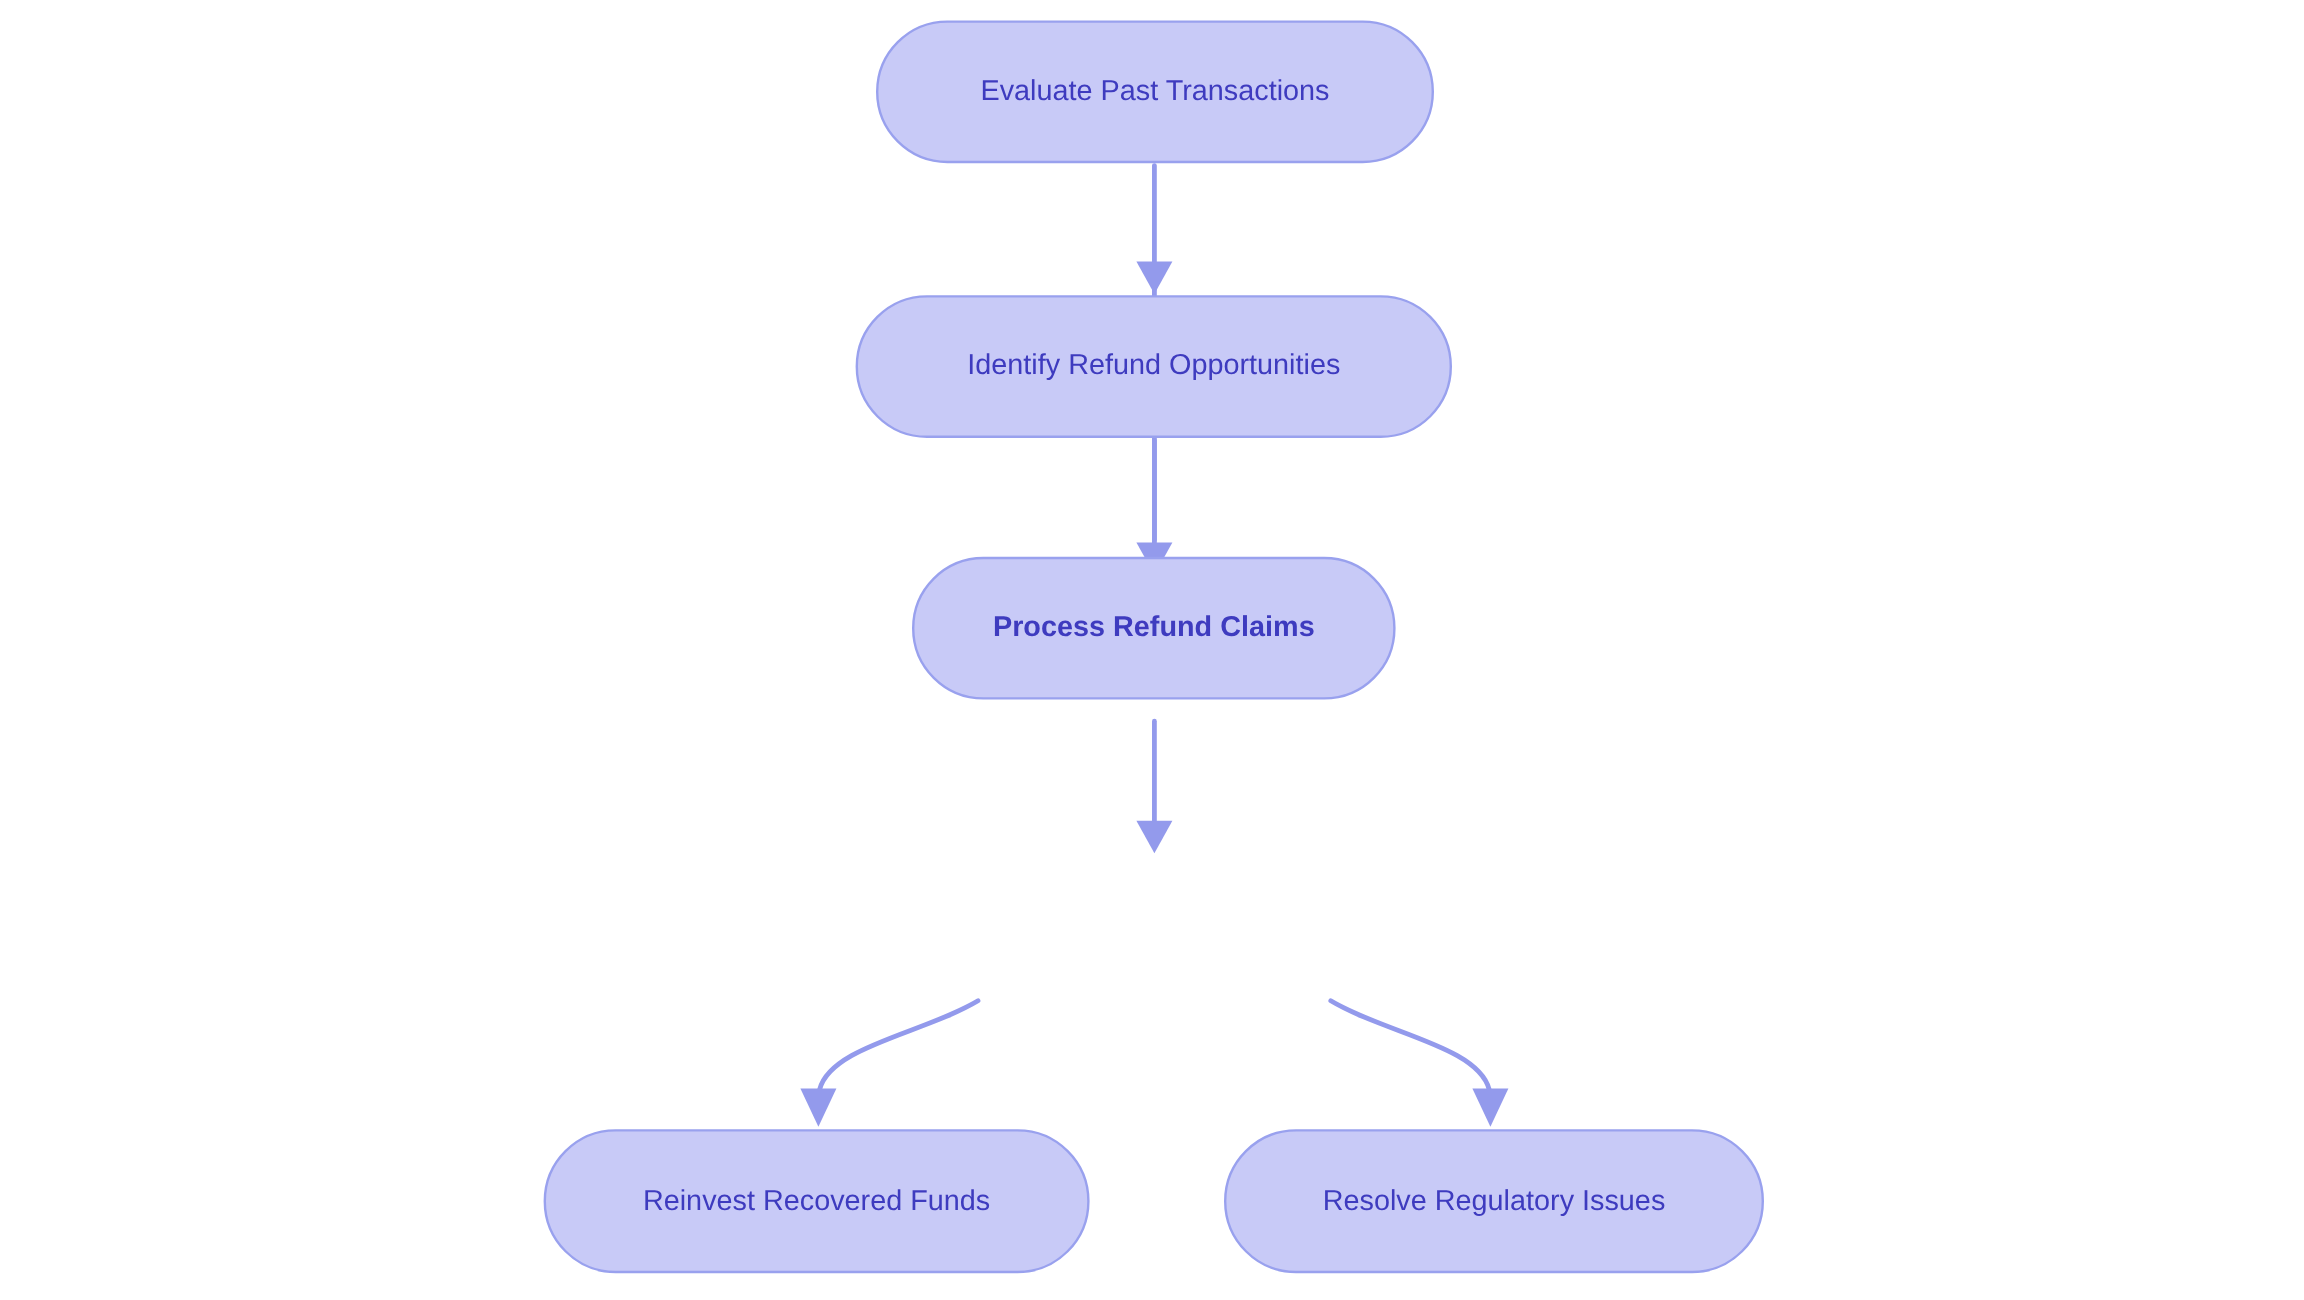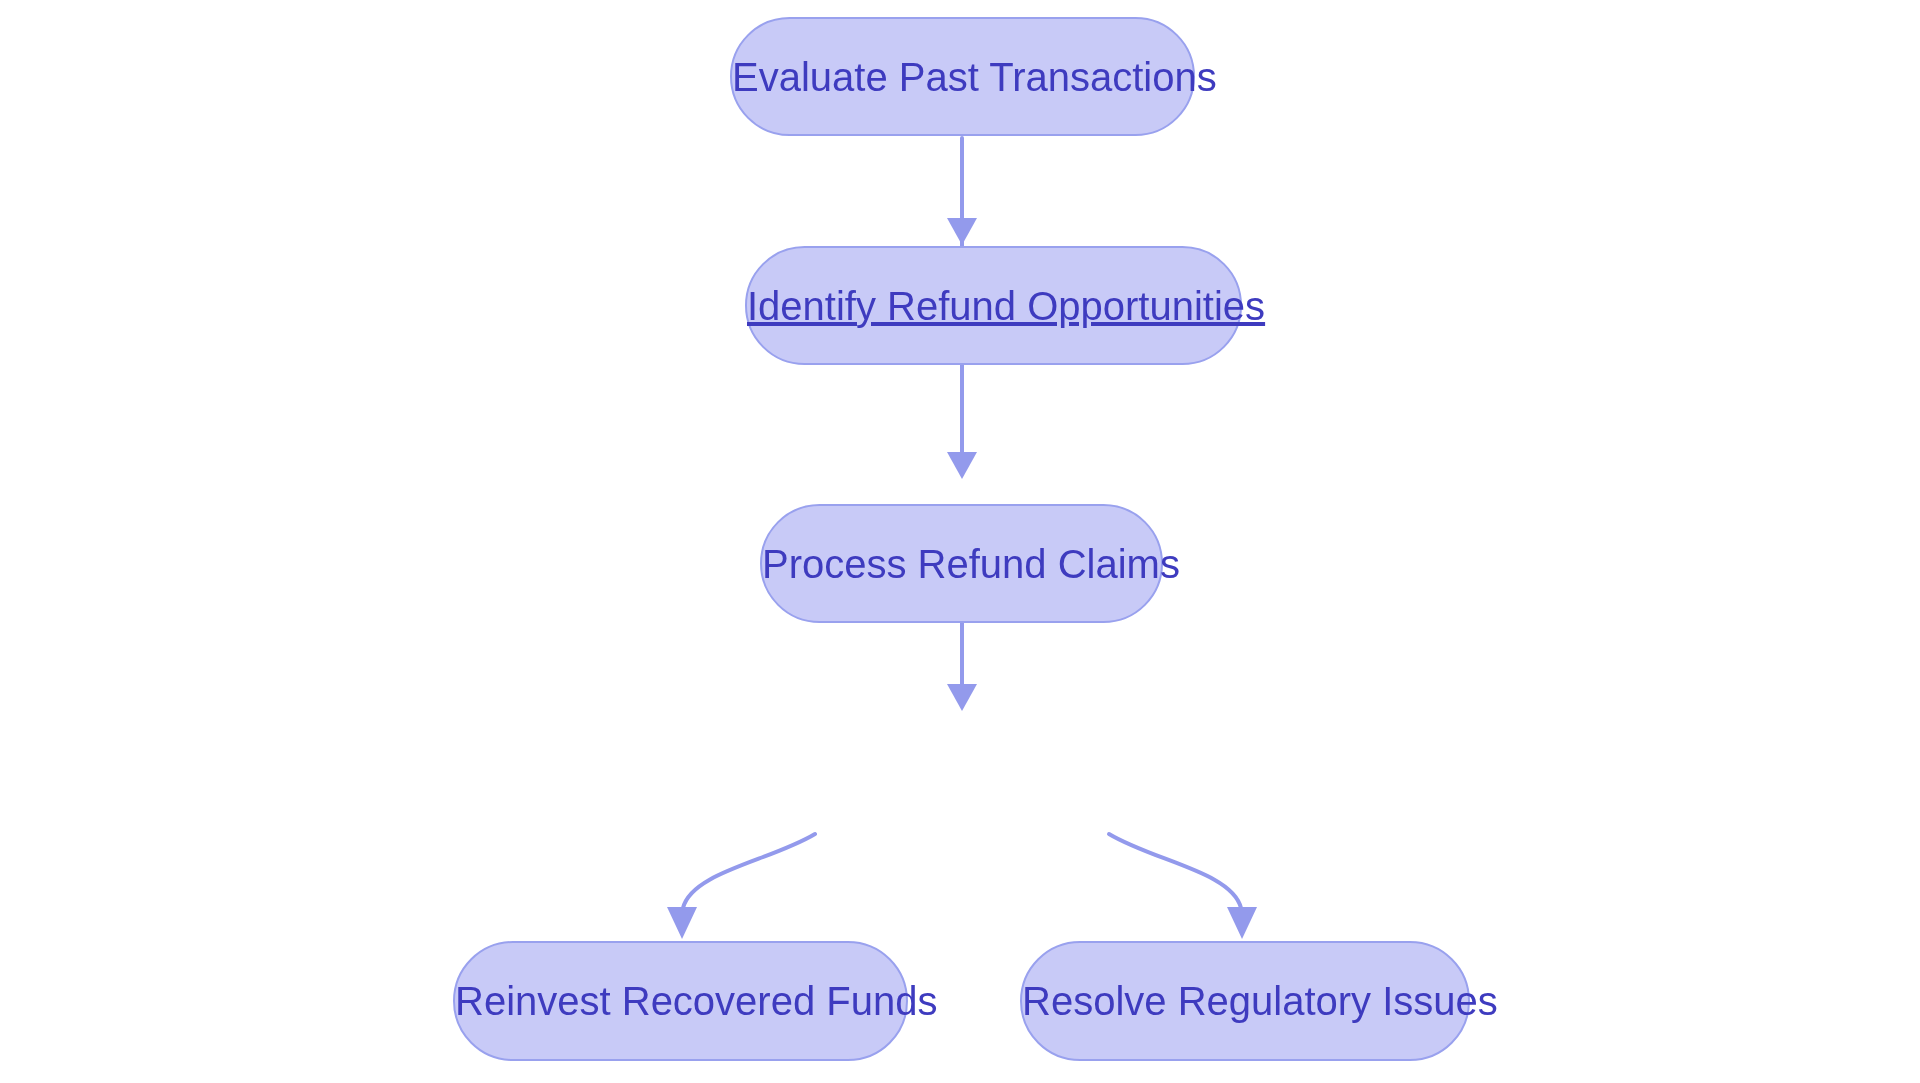--- a/index.html
+++ b/index.html
@@ -38,34 +38,34 @@
     stroke-linecap: round;
   }
   .edge-head {
     fill: var(--arrow);
     stroke: none;
   }
   .node {
     position: absolute;
     display: flex;
     align-items: center;
-    justify-content: flex-start;
+    justify-content: center;
     background: var(--node-fill);
     border: 2px solid var(--node-border);
     border-radius: 60px;
     color: var(--node-text);
-    font-size: 40px;
+    font-size: 24px;
     line-height: 1.2;
     text-align: center;
     white-space: nowrap;
     cursor: default;
   }
   .n1 { left: 730px; top: 17px;  width: 465px; height: 119px; }
-  .n2 { left: 745px; top: 246px; width: 497px; height: 119px; text-decoration: underline; }
-  .n3 { left: 760px; top: 504px; width: 403px; height: 119px; }
+  .n2 { left: 713px; top: 246px; width: 497px; height: 119px; }
+  .n3 { left: 760px; top: 464px; width: 403px; height: 119px; font-weight: bold; }
   .n4 { left: 785px; top: 712px; width: 353px; height: 119px; }
   .n5 { left: 453px; top: 941px; width: 455px; height: 120px; }
   .n6 { left: 1020px; top: 941px; width: 450px; height: 120px; }
 </style>
 </head>
 <body>
 
 <div class="stage">
 
   <svg class="edges" viewBox="0 0 1920 1083" aria-hidden="true">

